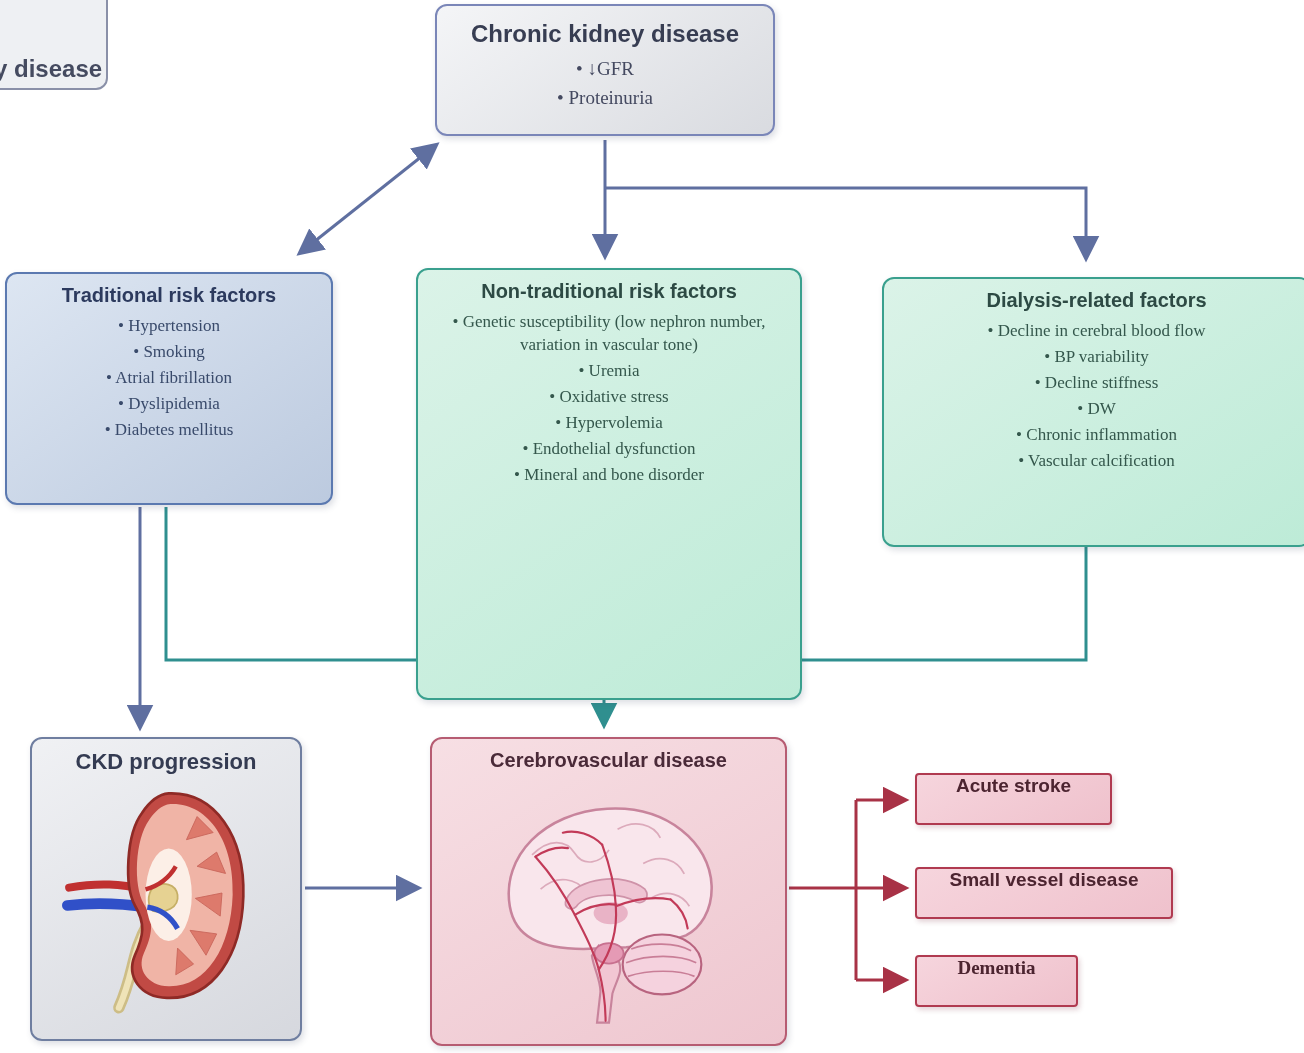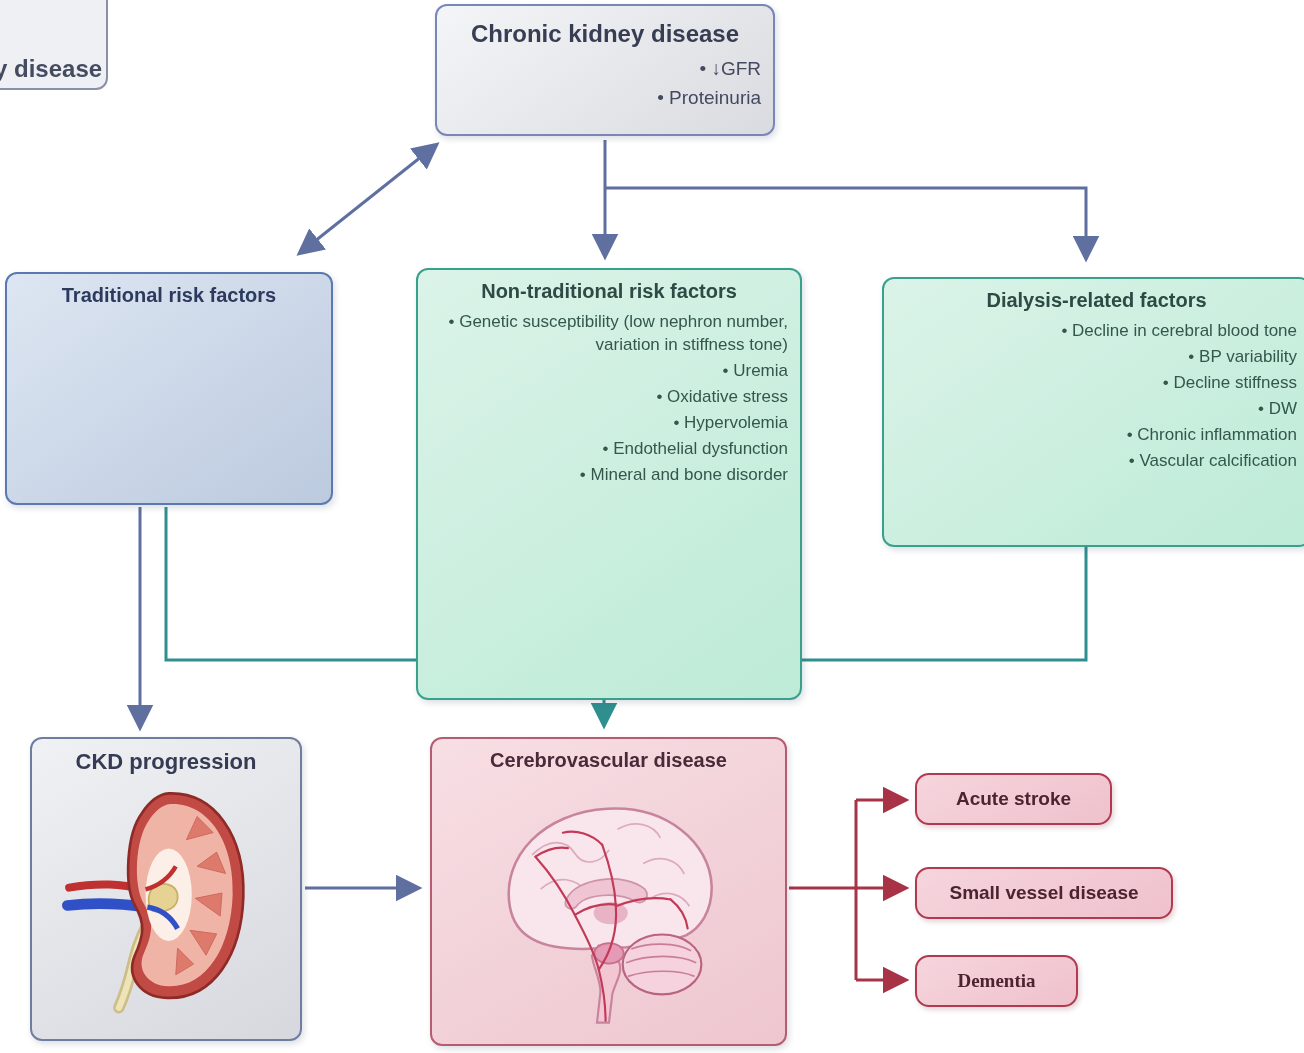--- a/index.html
+++ b/index.html
@@ -6,21 +6,21 @@
   .canvas{
     position:relative;width:1304px;height:1053px;overflow:hidden;
     background:#ffffff;font-family:"Liberation Sans",sans-serif;
   }
   .box{
     position:absolute;box-sizing:border-box;border-radius:12px;
     box-shadow:2px 3px 6px rgba(60,70,100,0.18);
     padding:10px 12px;text-align:center;
   }
   .box .title{font-weight:bold;text-align:center;}
-  .box ul{list-style:none;margin:8px 0 0;padding:0;text-align:right;}
+  .box ul{list-style:none;margin:8px 0 0;padding:0;text-align:center;font-family:Liberation Serif, serif;}
   .box li{margin:3px 0;line-height:1.35;}
   .box li::before{content:"• ";}
   
   .ghost-box{
     position:absolute;left:-262px;top:-42px;width:370px;height:132px;
     border:2px solid #8a90a8;border-radius:12px;background:#eef0f3;
     overflow:hidden;box-sizing:border-box;
   }
   .ghost-box span{
     position:absolute;left:94px;top:95px;font-size:24px;font-weight:bold;color:#454b60;white-space:nowrap;
@@ -59,24 +59,24 @@
   .prog-box .title{font-size:22px;color:#343b52;}
   .cere-box{
     left:430px;top:737px;width:357px;height:309px;
     background:linear-gradient(150deg,#f7dfe4,#eec6cf);
     border:2px solid #b65c72;
   }
   .cere-box .title{font-size:20px;color:#4a2a38;}
   .illustration{display:block;margin:6px auto 0;}
   
   .outcome{
-    position:absolute;box-sizing:border-box;height:52px;border-radius:14px;
+    position:absolute;box-sizing:border-box;height:52px;border-radius:4px;
     background:linear-gradient(150deg,#f6d5dd,#efc1cc);
     border:2px solid #b03a50;
-    display:flex;align-items:center;justify-content:center;
+    display:flex;align-items:flex-start;justify-content:center;
     font-size:19px;font-weight:bold;color:#4c2430;
     box-shadow:2px 3px 5px rgba(120,40,60,0.2);
   }
   .outcome-stroke{left:915px;top:773px;width:197px;}
   .outcome-svd{left:915px;top:867px;width:258px;}
   .outcome-dementia{left:915px;top:955px;width:163px;font-family:Liberation Serif, serif;}
   .arrows{position:absolute;left:0;top:0;pointer-events:none;}
 </style>
 </head>
 <body>
@@ -123,38 +123,45 @@
   <div class="box ckd-box">
     <div class="title">Chronic kidney disease</div>
     <ul>
       <li>↓GFR</li>
       <li>Proteinuria</li>
     </ul>
   </div>
 
   <div class="box trad-box">
     <div class="title">Traditional risk factors</div>
+    <ul>
+      <li>Hypertension</li>
+      <li>Smoking</li>
+      <li>Atrial fibrillation</li>
+      <li>Dyslipidemia</li>
+      <li>Diabetes mellitus</li>
+    </ul>
   </div>
 
   <div class="box green nontrad-box">
     <div class="title">Non-traditional risk factors</div>
     <ul>
-      <li>Genetic susceptibility (low nephron number, variation in stiffness tone)</li>
+      <li>Genetic susceptibility (low nephron number, variation in vascular tone)</li>
       <li>Uremia</li>
       <li>Oxidative stress</li>
       <li>Hypervolemia</li>
       <li>Endothelial dysfunction</li>
       <li>Mineral and bone disorder</li>
     </ul>
   </div>
 
   <div class="box green dial-box">
     <div class="title">Dialysis-related factors</div>
     <ul>
-      <li>Decline in cerebral blood tone</li>
+      <li>Decline in cerebral blood flow</li>
       <li>BP variability</li>
       <li>Decline stiffness</li>
       <li>DW</li>
       <li>Chronic inflammation</li>
       <li>Vascular calcification</li>
     </ul>
   </div>
 
   <div class="box prog-box">
     <div class="title">CKD progression</div>

